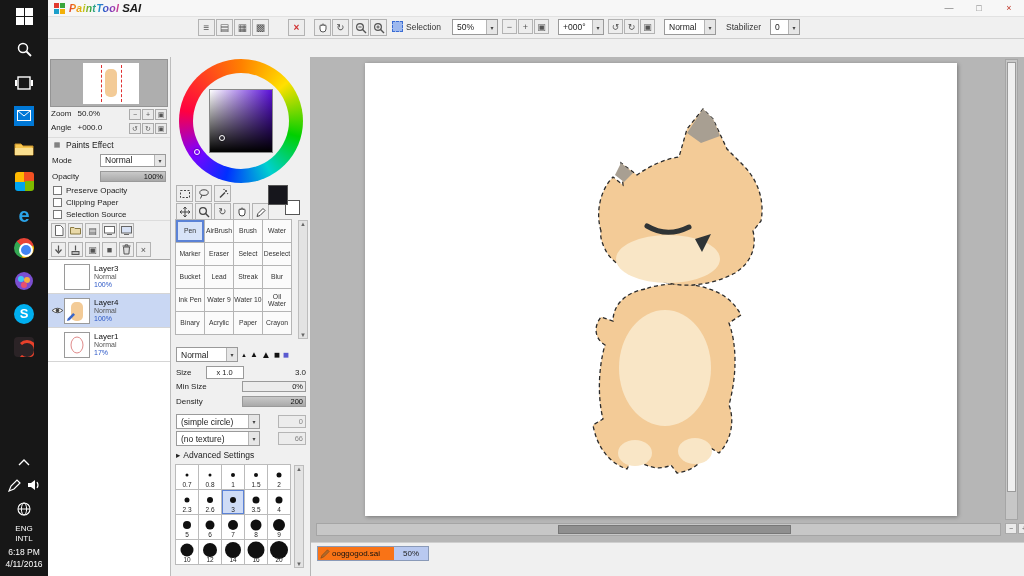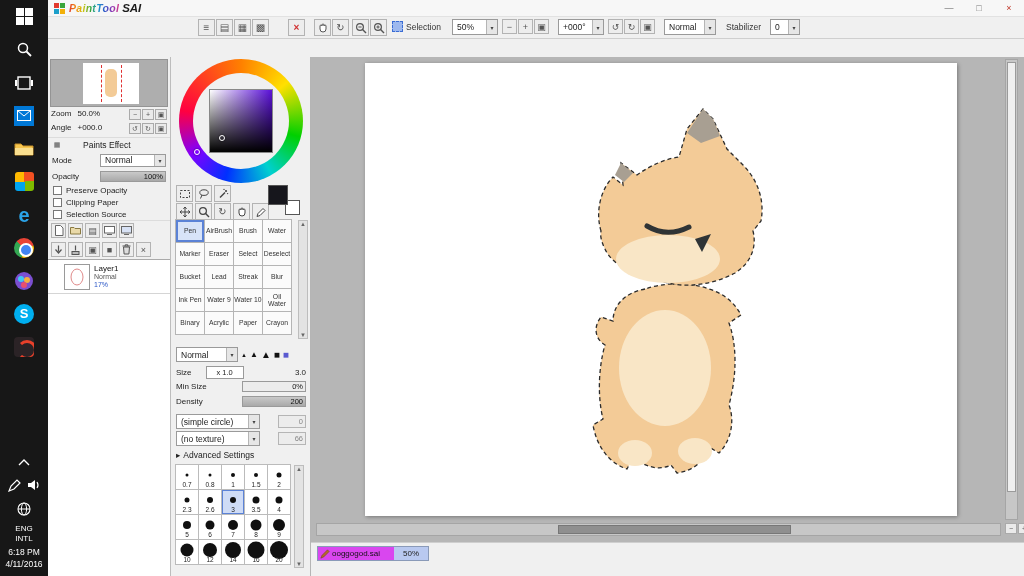--- a/index.html
+++ b/index.html
@@ -58,21 +58,21 @@
   
   .left-panel{width:123px;background:#f0f0f0;border-right:1px solid #bdbdbd;display:flex;flex-direction:column}
   .navigator{margin:2px;height:48px;background:#aeaeae;border:1px solid #949494;position:relative}
   .nav-canvas{position:absolute;left:32px;top:3px;width:56px;height:41px;background:#fff}
   .nav-fox{position:absolute;left:22px;top:6px;width:12px;height:28px;background:#f3cb97;border-radius:5px}
   .nav-dash{position:absolute;top:2px;bottom:2px;border-left:1px dashed #e03030}
   .nav-row{display:flex;height:14px;padding:0 3px;font-size:8px}
   .nav-row .val{margin-left:6px}
   .nav-btns{margin-left:auto;display:flex;gap:1px}
   .btn11{width:12px;height:11px;border:1px solid #aaa;background:#eaeaea;font-size:7px;color:#555;display:flex;align-items:center;justify-content:center;cursor:pointer}
-  .pe-header{display:flex;align-items:center;height:15px;padding:0 3px;font-size:8.5px;color:#222;gap:20px;border-top:1px solid #dcdcdc}
+  .pe-header{display:flex;align-items:center;height:15px;padding:0 3px;font-size:8.5px;color:#222;gap:3px;border-top:1px solid #dcdcdc}
   .lp-row{display:flex;align-items:center;height:16px;padding:0 4px;font-size:8px}
   .lp-row .combo{width:66px;margin-left:auto;height:13px}
   .slider{position:relative;width:66px;height:11px;border:1px solid #9a9a9a;background:#ececec;margin-left:auto;overflow:hidden}
   .slider .fill{position:absolute;left:0;top:0;bottom:0;background:linear-gradient(#c9c9c9,#a9a9a9)}
   .slider .sval{position:absolute;right:2px;top:0;font-size:7.5px;line-height:10px;color:#111}
   .chk-row{display:flex;align-items:center;height:12px;padding:0 5px;font-size:8px;gap:4px}
   .chk{width:9px;height:9px;border:1px solid #777;background:#fff}
   .layer-btns{display:flex;gap:2px;padding:2px 3px;border-top:1px solid #dcdcdc}
   .layers-list{flex:1;background:#fff;border-top:1px solid #aaa;overflow:hidden}
   .layer-row{height:34px;border-bottom:1px solid #d5d5d5;display:flex;align-items:center;padding:2px;background:#fff;cursor:pointer}
@@ -129,21 +129,21 @@
 
   
   .canvas-area{position:relative;flex:1;background:#b6b6b6;overflow:hidden}
   .white-canvas{position:absolute;left:54px;top:6px;width:592px;height:453px;background:#fff;box-shadow:1px 1px 4px rgba(0,0,0,.35)}
   .v-scroll{position:absolute;right:6px;top:2px;width:13px;height:461px;background:#c7c7c7;border:1px solid #a5a5a5}
   .v-thumb{position:absolute;left:1px;right:1px;top:2px;height:430px;background:#efefef;border:1px solid #9a9a9a}
   .h-scroll{position:absolute;left:5px;top:466px;width:685px;height:13px;background:#c7c7c7;border:1px solid #a5a5a5}
   .h-thumb{position:absolute;top:1px;bottom:1px;left:241px;width:233px;background:#8f8f8f;border:1px solid #777}
   .corner-btns{position:absolute;left:694px;top:466px;display:flex;gap:1px}
   .bottom-panel{position:absolute;left:0;right:0;bottom:0;height:34px;background:#f0f0f0;border-top:1px solid #cfcfcf}
-  .doc-tab{position:absolute;left:6px;top:3px;width:112px;height:15px;border:1px solid #8a9ab8;background:#d946ef;display:flex;align-items:center;cursor:pointer}
+  .doc-tab{position:absolute;left:6px;top:3px;width:112px;height:15px;border:1px solid #8a9ab8;background:#f97316;display:flex;align-items:center;cursor:pointer}
   .doc-tab .dname{font-size:8px;padding-left:2px;flex:1;color:#111;white-space:nowrap;overflow:hidden}
   .doc-tab .dzoom{width:34px;height:100%;background:#b9c9f0;font-size:8px;display:flex;align-items:center;justify-content:center;color:#222}
   .status-row{position:absolute;left:0;right:4px;bottom:1px;height:14px;display:flex;align-items:center;justify-content:flex-end;gap:2px}
   .mem-text{font-size:8.5px;color:#e8651c;margin-right:6px;white-space:nowrap}
   .keybox{border:1px solid #9a9a9a;background:#f7f7f7;font-size:7.5px;color:#333;padding:0 3px;height:11px;display:flex;align-items:center}
 </style>
 </head>
 <body>
 
 <div class="app">
@@ -429,20 +429,48 @@
               <svg width="9" height="11" viewBox="0 0 9 11">
                 <path d="M1.5 3 h6 l-0.6 7 h-4.8 z" fill="#ddd" stroke="#555"></path>
                 <line x1="0.5" y1="2" x2="8.5" y2="2" stroke="#555"></line>
                 <path d="M3.2 2 V0.8 h2.6 V2" fill="none" stroke="#555"></path>
               </svg>
             </span>
           <span class="btn15">×</span>
         </div>
 
         <div class="layers-list">
+          <div class="layer-row">
+            <span class="eye-col"></span>
+            <span class="lthumb"></span>
+            <span class="lmeta">
+              <span class="lname">Layer3</span>
+              <span class="lmode">Normal</span>
+              <span class="lop">100%</span>
+            </span>
+          </div>
+          <div class="layer-row selected">
+            <span class="eye-col">
+              <svg width="13" height="9" viewBox="0 0 14 10">
+                  <path d="M1 5 Q7 0 13 5 Q7 10 1 5 z" fill="#fff" stroke="#444"></path>
+                  <circle cx="7" cy="5" r="2" fill="#444"></circle>
+                </svg>
+            </span>
+            <span class="lthumb">
+              <span style="position:absolute;left:6px;top:3px;width:12px;height:19px;background:#f3cb97;border-radius:5px"></span>
+              <svg style="position:absolute;left:1px;bottom:1px" width="9" height="9" viewBox="0 0 10 10">
+                  <path d="M1 9 L2 6 L8 0 L10 2 L4 8 z" fill="#3a66c8"></path>
+                </svg>
+            </span>
+            <span class="lmeta">
+              <span class="lname">Layer4</span>
+              <span class="lmode">Normal</span>
+              <span class="lop">100%</span>
+            </span>
+          </div>
           <div class="layer-row">
             <span class="eye-col"></span>
             <span class="lthumb">
               <svg width="24" height="24" viewBox="0 0 24 24">
                   <ellipse cx="12" cy="12" rx="6" ry="8" fill="none" stroke="#e08a8a" stroke-width="1"></ellipse>
                 </svg>
             </span>
             <span class="lmeta">
               <span class="lname">Layer1</span>
               <span class="lmode">Normal</span>

